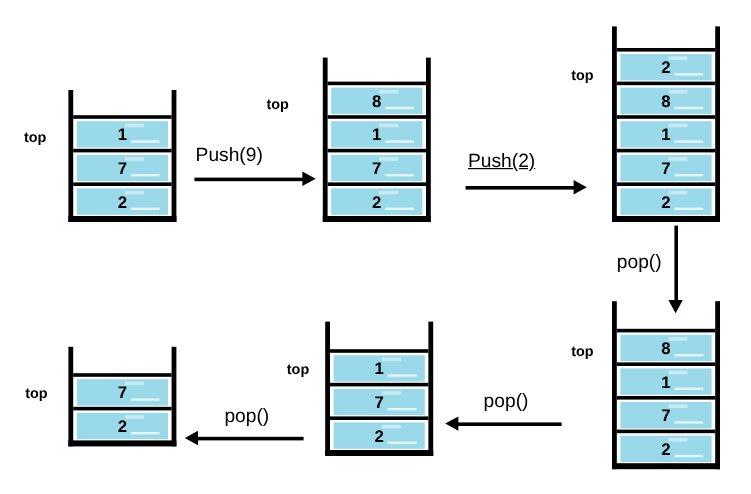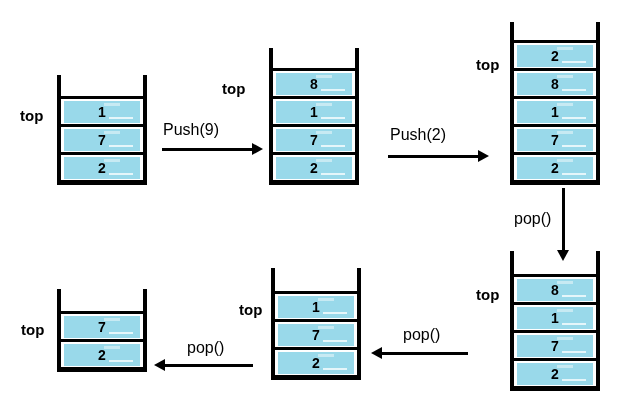--- a/index.html
+++ b/index.html
@@ -22,21 +22,21 @@
   
   .cell .fill::after {
     content:""; position:absolute; right:7px; bottom:4px;
     width:24px; height:2px; background:rgba(255,255,255,0.75);
   }
   .cell .fill::before {
     content:""; position:absolute; top:2px; left:52%;
     width:16px; height:3px; background:rgba(255,255,255,0.45);
   }
   
-  .top-label { position:absolute; font-size:15px; font-weight:bold; line-height:1.1; }
+  .top-label { position:absolute; font-size:12px; font-weight:bold; line-height:1.1; }
   .op-label  { position:absolute; font-size:16px; line-height:1.1; }
   
   .h-line { position:absolute; height:3px; background:#000; }
   .v-line { position:absolute; width:3px;  background:#000; }
   .head-right { position:absolute; width:0; height:0;
     border-top:6px solid transparent; border-bottom:6px solid transparent; border-left:11px solid #000; }
   .head-left  { position:absolute; width:0; height:0;
     border-top:6px solid transparent; border-bottom:6px solid transparent; border-right:11px solid #000; }
   .head-down  { position:absolute; width:0; height:0;
     border-left:6px solid transparent; border-right:6px solid transparent; border-top:11px solid #000; }
@@ -47,21 +47,21 @@
   #s4 { left:510px; top:251px; width:90px; height:140px; }
   #s5 { left:271px; top:268px; width:90px; height:112px; }
   #s6 { left:57px;  top:289px; width:90px; height:83px;  }
   #t1 { left:20px;  top:108px; }
   #t2 { left:222px; top:81px;  }
   #t3 { left:476px; top:57px;  }
   #t4 { left:476px; top:287px; }
   #t5 { left:239px; top:302px; }
   #t6 { left:21px;  top:322px; }
   #lbl-push8 { left:163px; top:121px; }
-  #lbl-push2 { left:390px; top:126px; }
+  #lbl-push2 { left:390px; top:126px;text-decoration:underline; }
   #lbl-pop1  { left:514px; top:210px; }
   #lbl-pop2  { left:403px; top:326px; }
   #lbl-pop3  { left:187px; top:339px; }
 </style>
 </head>
 <body>
 
 <div class="canvas">
 
   <div class="top-label" id="t1">top</div>

